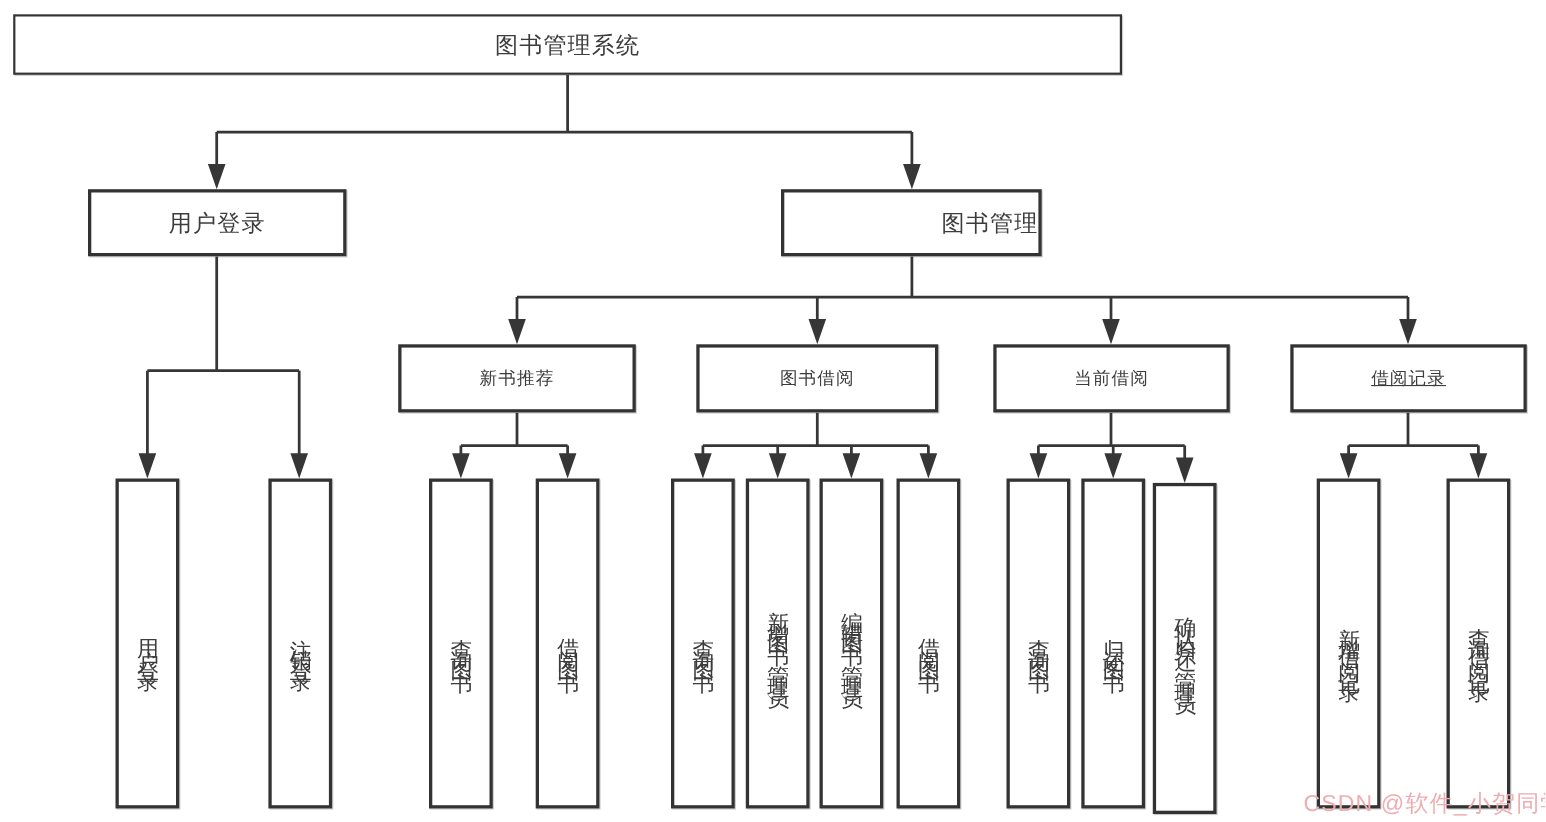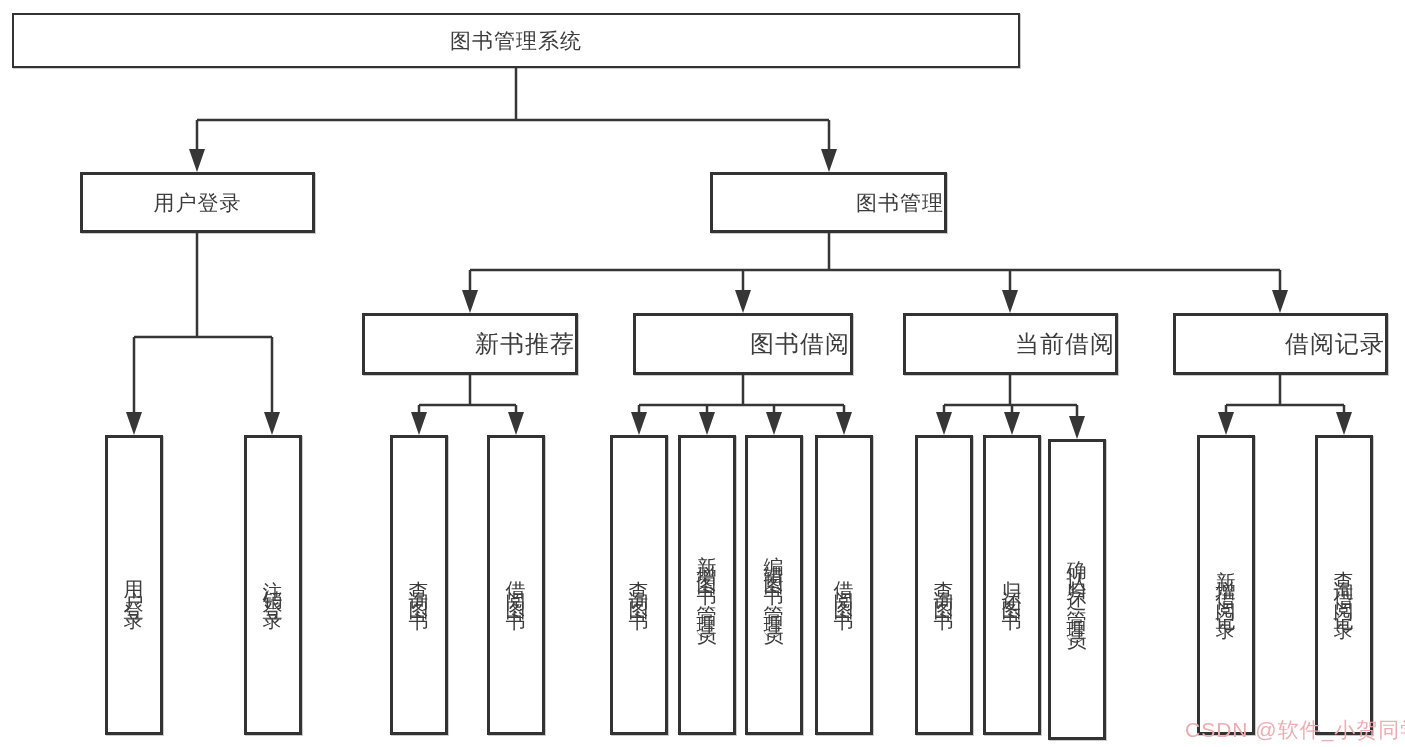--- a/index.html
+++ b/index.html
@@ -27,37 +27,37 @@
     background: #ffffff;
     border: 3px solid #333333;
     color: #3c3c3c;
     display: flex;
     align-items: center;
     justify-content: center;
     box-shadow: 1px 1px 0 rgba(50,50,50,0.25);
   }
   .box.root   { left: 12px;  top: 13px;  width: 1008px; height: 55px; border-width: 2px; font-size: 21px; letter-spacing: 1px; }
   .box.lvl1   { top: 172px; height: 61px; font-size: 21px; letter-spacing: 1px; }
-  .box.lvl2   { top: 313px; height: 62px; font-size: 24px; letter-spacing: 1px; justify-content: flex-end; }
+  .box.lvl2   { top: 313px; height: 62px; font-size: 16px; letter-spacing: 1px; }
   .box.leaf   { top: 435px; width: 58px; height: 300px; font-size: 20px; }
   .vtext {
     writing-mode: vertical-rl;
     text-orientation: mixed;
     letter-spacing: 10px;
     line-height: 1;
     white-space: nowrap;
   }
   
   #n-user-login { left: 80px;  width: 235px; }
   #n-book-mgmt  { left: 710px; width: 237px; justify-content: flex-end; }
   
   #n-new-book-rec   { left: 362px;  width: 216px; }
   #n-book-borrow    { left: 633px;  width: 220px; }
   #n-current-borrow { left: 903px;  width: 215px; }
-  #n-borrow-record  { left: 1173px; width: 215px; }
+  #n-borrow-record  { left: 1173px; width: 215px; text-decoration: underline; }
   
   #l-user-login  { left: 105px; }
   #l-logout      { left: 244px; }
   #l-rec-query   { left: 390px; }
   #l-rec-borrow  { left: 487px; }
   #l-bb-query    { left: 610px; }
   #l-bb-add      { left: 678px; }
   #l-bb-edit     { left: 745px; }
   #l-bb-borrow   { left: 815px; }
   #l-cb-query    { left: 915px; }

